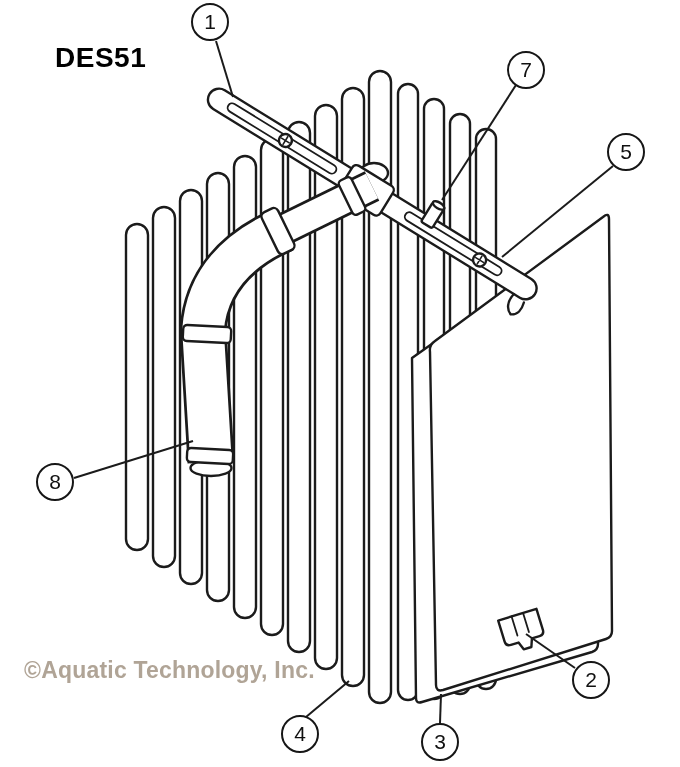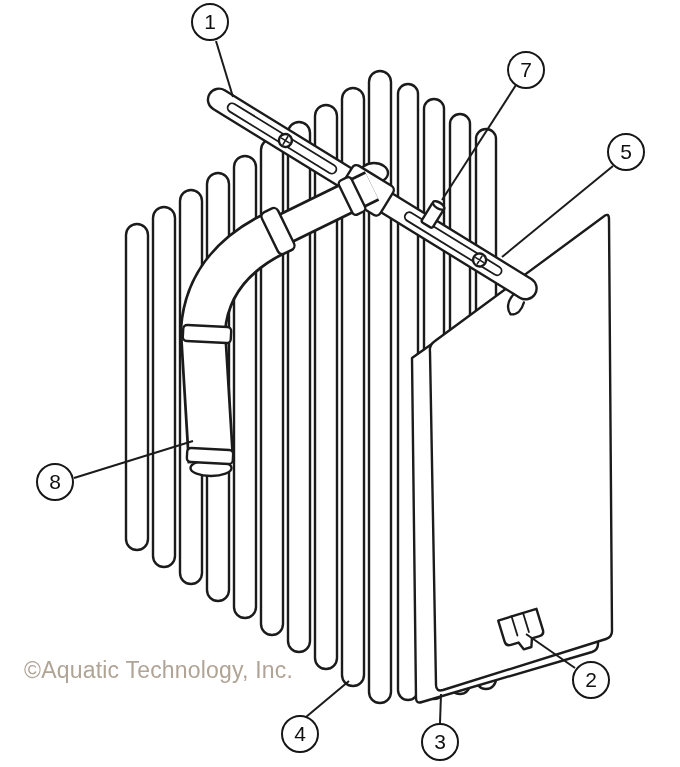--- a/index.html
+++ b/index.html
@@ -6,21 +6,21 @@
   .stage{
     position:relative;width:680px;height:767px;background:#fff;overflow:hidden;
     font-family:"Liberation Sans",sans-serif;
   }
   .stage svg{position:absolute;left:0;top:0;}
   .title{
     position:absolute;left:55px;top:42px;font-size:28px;font-weight:bold;
     color:#000;letter-spacing:.5px;
   }
   .watermark{
-    position:absolute;left:24px;top:657px;font-size:23px;font-weight:400;
+    position:absolute;left:24px;top:657px;font-size:23px;font-weight:700;
     color:#b0a496;letter-spacing:.2px;
   }
   .callout{
     position:absolute;width:38px;height:38px;box-sizing:border-box;
     border:2.5px solid #161616;border-radius:50%;background:#fff;
     display:flex;align-items:center;justify-content:center;
     font-size:21px;color:#101010;
   }
 </style>
 </head>
@@ -105,20 +105,21 @@
       <line x1="216" y1="41" x2="233" y2="97"></line>
       <line x1="516" y1="85" x2="442" y2="200"></line>
       <line x1="613" y1="166" x2="502" y2="257"></line>
       <line x1="74" y1="478" x2="193" y2="441"></line>
       <line x1="575" y1="668" x2="526" y2="634"></line>
       <line x1="440" y1="723" x2="441" y2="694"></line>
       <line x1="306" y1="717" x2="349" y2="681"></line>
     </g>
   </svg>
 
+  <div class="title">DES51</div>
   <div class="watermark">©Aquatic Technology, Inc.</div>
 
   <div class="callout" style="left:191px;top:3px;">1</div>
   <div class="callout" style="left:507px;top:51px;">7</div>
   <div class="callout" style="left:607px;top:133px;">5</div>
   <div class="callout" style="left:36px;top:463px;">8</div>
   <div class="callout" style="left:572px;top:661px;">2</div>
   <div class="callout" style="left:421px;top:723px;">3</div>
   <div class="callout" style="left:281px;top:715px;">4</div>
 

